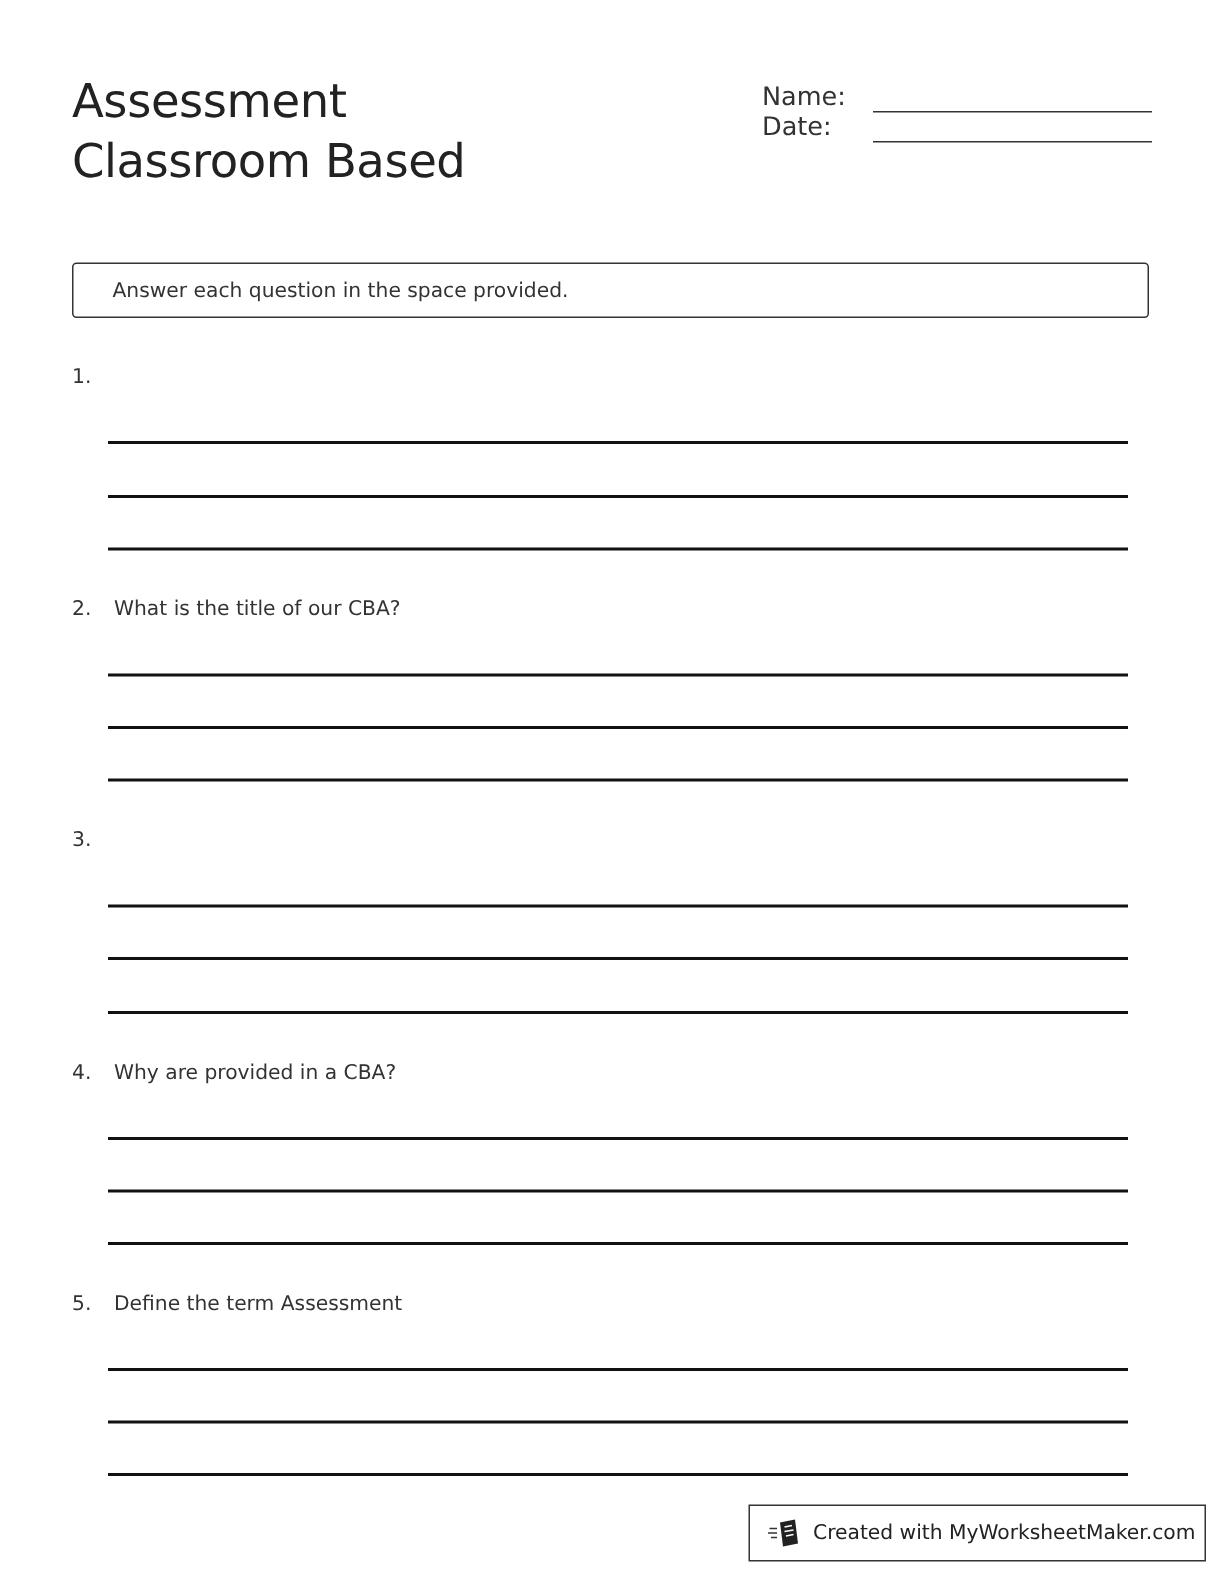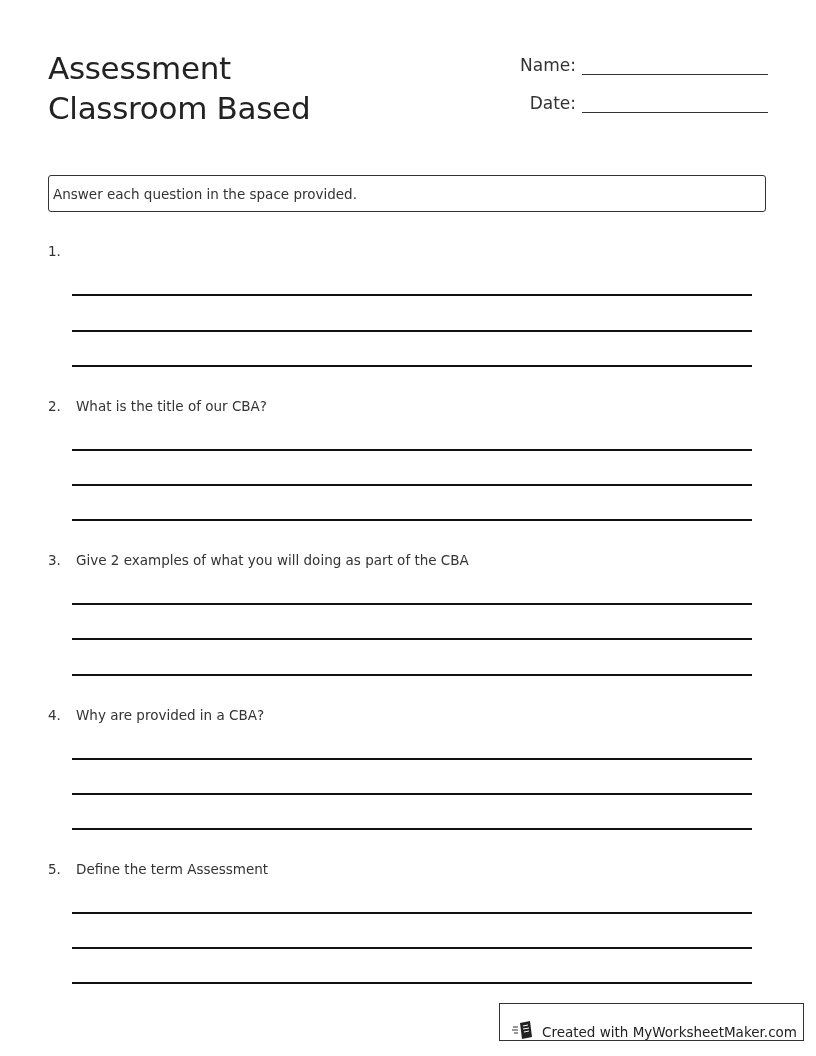--- a/index.html
+++ b/index.html
@@ -1,42 +1,42 @@
 <!DOCTYPE html>
 <html><head>
 <meta charset="utf-8">
 <style>
   html, body { margin: 0; padding: 0; background: #ffffff; }
   body { width: 816px; height: 1056px; position: relative; font-family: "DejaVu Sans", sans-serif; color: #222; overflow: hidden; }
   .title { position: absolute; left: 48px; top: 48px; font-size: 31px; line-height: 40px; font-weight: normal; color: #222; letter-spacing: -0.3px; }
   .title span { display: block; }
   .field { position: absolute; right: 48px; display: flex; align-items: flex-end; }
-  .field-label { font-size: 17px; color: #333; width: 68px; text-align: right; margin-right: 6px; }
+  .field-label { font-size: 17px; color: #333; width: 68px; margin-right: 6px; }
   .field-line { width: 186px; border-bottom: 1px solid #333; height: 22px; }
-  .instructions { position: absolute; left: 48px; top: 175px; width: 718px; height: 37px; border: 1px solid #333; border-radius: 3px; box-sizing: border-box; font-size: 13.5px; line-height: 36px; padding-left: 4px; color: #333; }
+  .instructions { position: absolute; left: 48px; top: 175px; width: 718px; height: 37px; border: 1px solid #333; border-radius: 3px; box-sizing: border-box; font-size: 13.5px; line-height: 36px; padding-left: 26px; color: #333; }
   .question { position: absolute; left: 48px; width: 720px; }
   .q-text { font-size: 13.5px; color: #333; display: flex; }
   .q-num { width: 28px; }
   .answer-line { position: absolute; left: 24px; width: 680px; border-bottom: 2px solid #111; }
-  .footer { position: absolute; left: 499px; top: 1003px; width: 305px; height: 38px; border: 1px solid #333; box-sizing: border-box; display: flex; align-items: flex-end; padding-left: 12px; font-size: 13.5px; color: #222; }
+  .footer { position: absolute; left: 499px; top: 1003px; width: 305px; height: 38px; border: 1px solid #333; box-sizing: border-box; display: flex; align-items: center; padding-left: 12px; font-size: 13.5px; color: #222; }
   .footer-icon { width: 24px; height: 20px; margin-right: 6px; }
 </style>
 </head>
 <body>
 
 <div class="title">
   <span>Assessment</span>
   <span>Classroom Based</span>
 </div>
 
 <div class="field" style="top:52px;">
   <span class="field-label">Name:</span>
   <span class="field-line"></span>
 </div>
-<div class="field" style="top:90px;">
+<div class="field" style="top:72px;">
   <span class="field-label">Date:</span>
   <span class="field-line"></span>
 </div>
 
 <div class="instructions">Answer each question in the space provided.</div>
 
 <div class="question" style="top:243px;">
   <div class="q-text">
       <span class="q-num">1.</span>
     </div>
@@ -51,21 +51,20 @@
       <span>What is the title of our CBA?</span>
     </div>
   <div class="answer-line" style="top:51px;"></div>
   <div class="answer-line" style="top:86px;"></div>
   <div class="answer-line" style="top:121px;"></div>
 </div>
 
 <div class="question" style="top:552px;">
   <div class="q-text">
       <span class="q-num">3.</span>
-      <span>Give 2 examples of what you will doing as part of the CBA</span>
     </div>
   <div class="answer-line" style="top:51px;"></div>
   <div class="answer-line" style="top:86px;"></div>
   <div class="answer-line" style="top:122px;"></div>
 </div>
 
 <div class="question" style="top:707px;">
   <div class="q-text">
       <span class="q-num">4.</span>
       <span>Why are provided in a CBA?</span>

